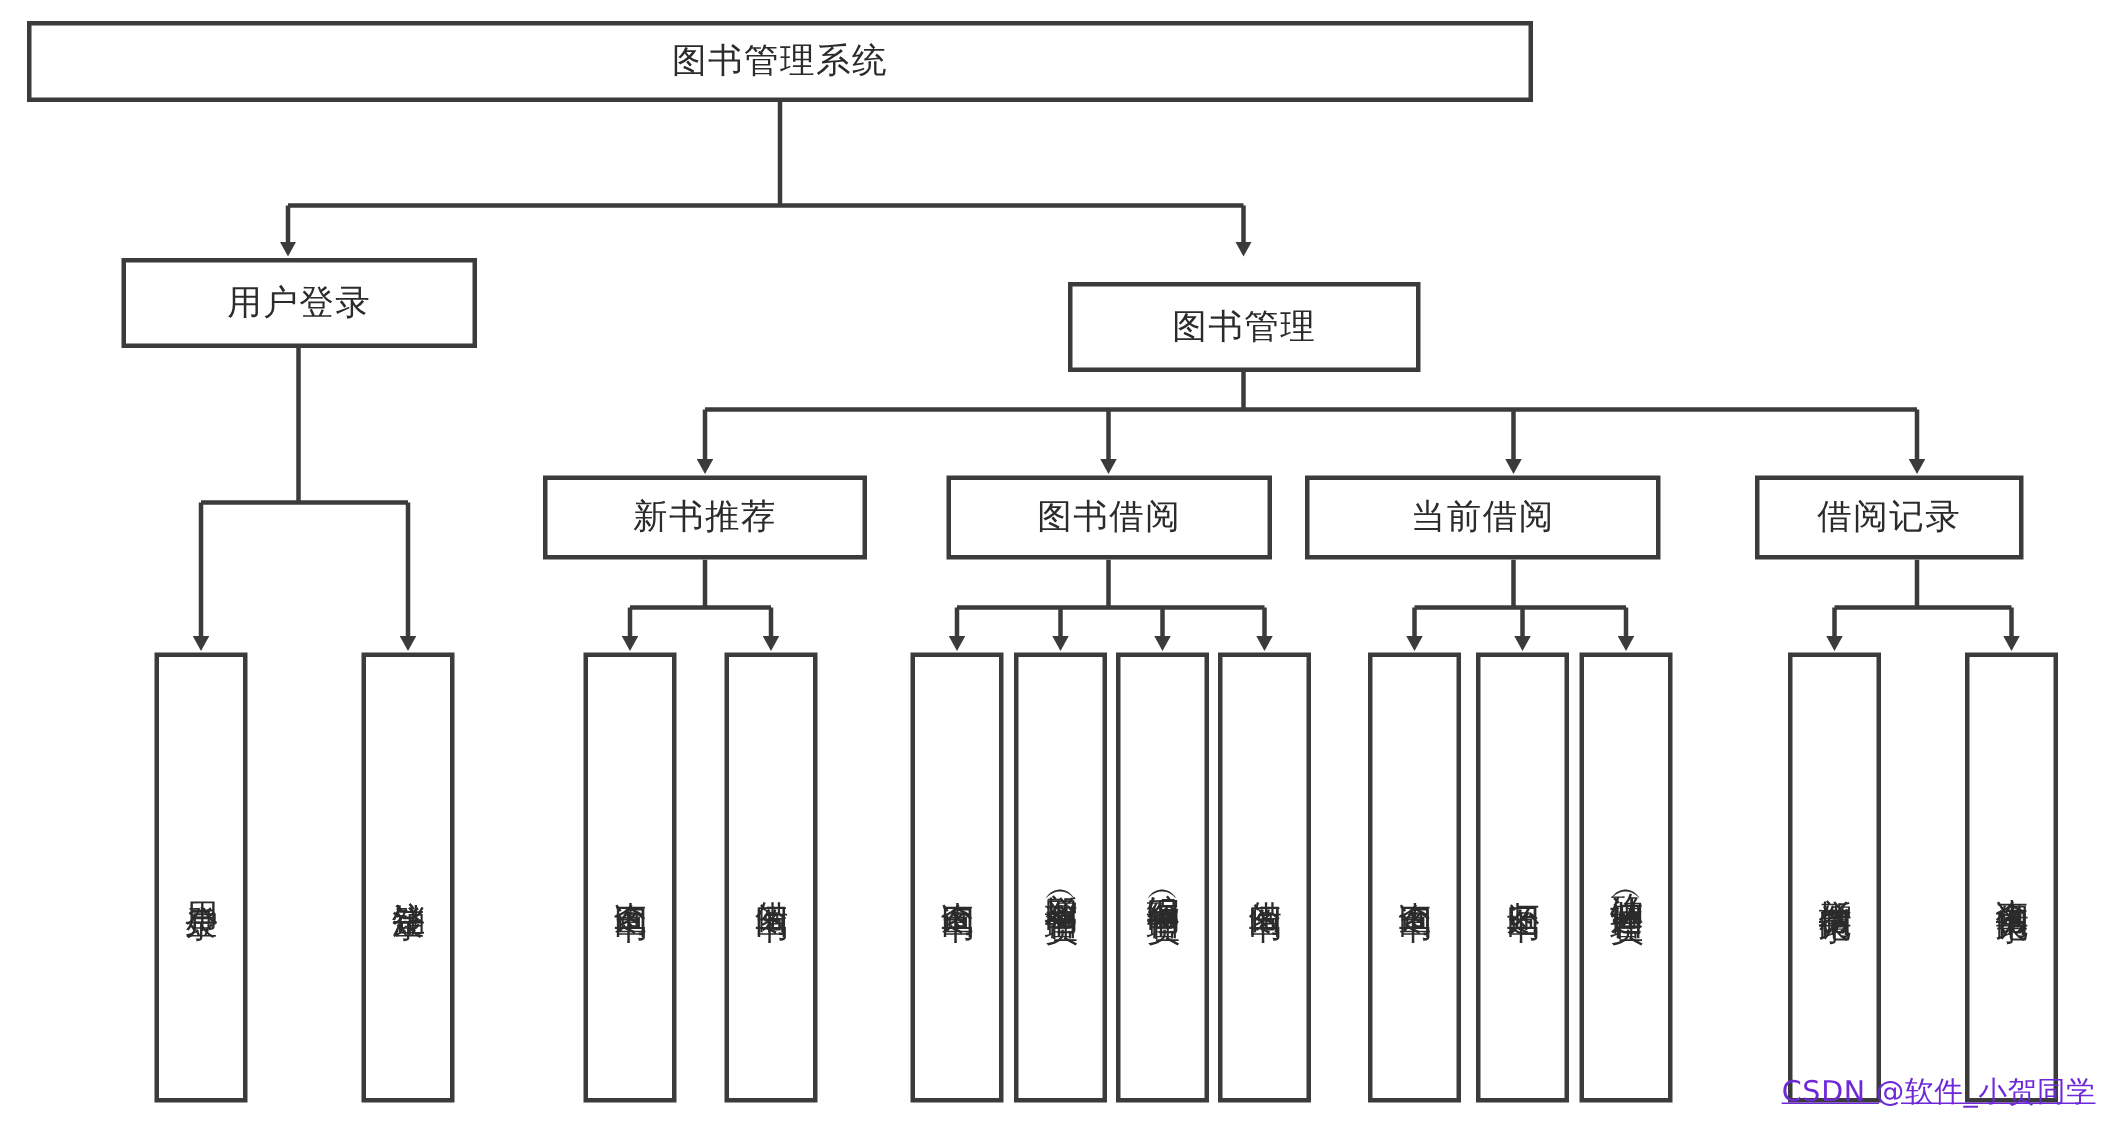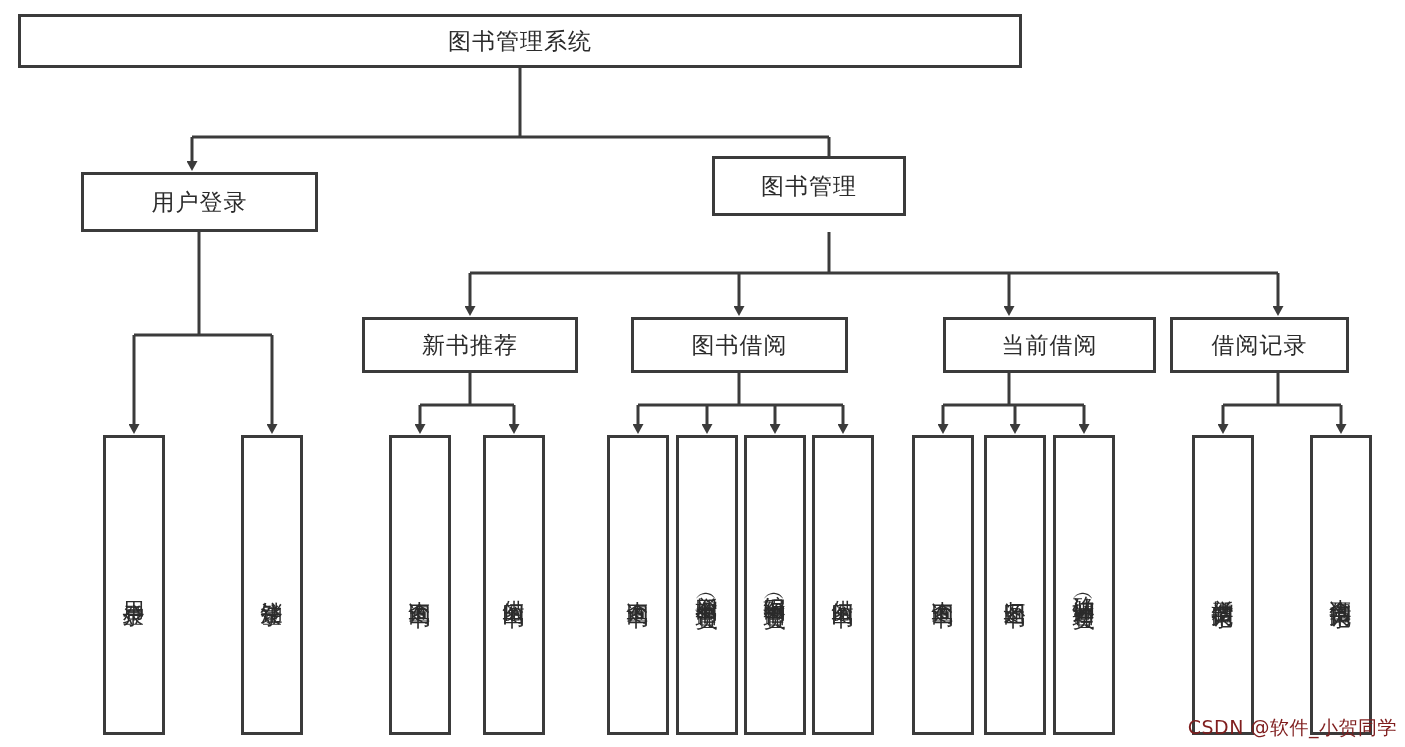--- a/index.html
+++ b/index.html
@@ -58,24 +58,25 @@
     left: 0;
     top: 0;
     width: 1405px;
     height: 747px;
     pointer-events: none;
   }
   .watermark {
     position: absolute;
     right: 8px;
     bottom: 6px;
-    color: #7f1d1d;
+    color: #6d28d9;
     font-size: 19px;
     letter-spacing: 0.5px;
     white-space: nowrap;
+    text-decoration: underline;
   }
 </style>
 </head>
 <body>
 
 <div id="canvas">
 
   <svg id="edges" viewBox="0 0 1405 747">
     <defs>
       <marker id="arrow" markerWidth="10" markerHeight="11" refX="1" refY="5.5" orient="auto" markerUnits="userSpaceOnUse">
@@ -119,38 +120,38 @@
       </g>
   </svg>
 
   <div class="node" style="left: 18px; top: 14px; width: 1004px; height: 54px;">
     <span class="node-label">图书管理系统</span>
   </div>
 
   <div class="node" style="left: 81px; top: 172px; width: 237px; height: 60px;">
     <span class="node-label">用户登录</span>
   </div>
-  <div class="node" style="left: 712px; top: 156px; width: 194px; height: 60px;">
+  <div class="node" style="left: 712px; top: 188px; width: 235px; height: 60px;">
     <span class="node-label">图书管理</span>
   </div>
 
   <div class="leaf" style="left: 103px; top: 435px; width: 62px; height: 300px;">
     <span class="leaf-label">用户登录</span>
   </div>
   <div class="leaf" style="left: 241px; top: 435px; width: 62px; height: 300px;">
     <span class="leaf-label">注销登录</span>
   </div>
 
   <div class="node" style="left: 631px; top: 317px; width: 217px; height: 56px;">
     <span class="node-label">图书借阅</span>
   </div>
   <div class="node" style="left: 362px; top: 317px; width: 216px; height: 56px;">
     <span class="node-label">新书推荐</span>
   </div>
-  <div class="node" style="left: 943px; top: 317px; width: 213px; height: 56px;">
+  <div class="node" style="left: 870px; top: 317px; width: 237px; height: 56px;">
     <span class="node-label">当前借阅</span>
   </div>
   <div class="node" style="left: 1170px; top: 317px; width: 179px; height: 56px;">
     <span class="node-label">借阅记录</span>
   </div>
 
   <div class="leaf" style="left: 389px; top: 435px; width: 62px; height: 300px;">
     <span class="leaf-label">查询图书</span>
   </div>
   <div class="leaf" style="left: 483px; top: 435px; width: 62px; height: 300px;">

